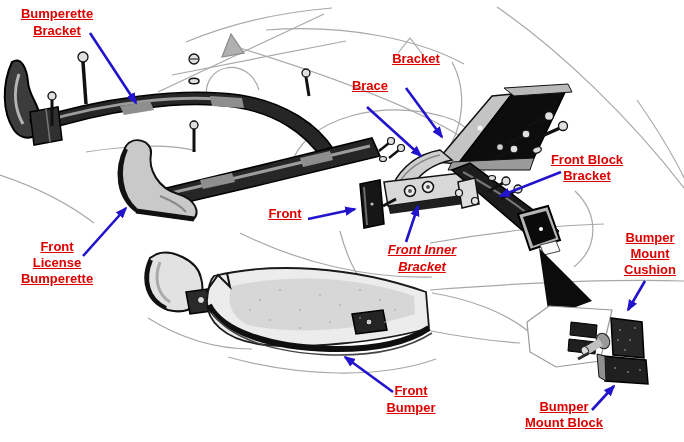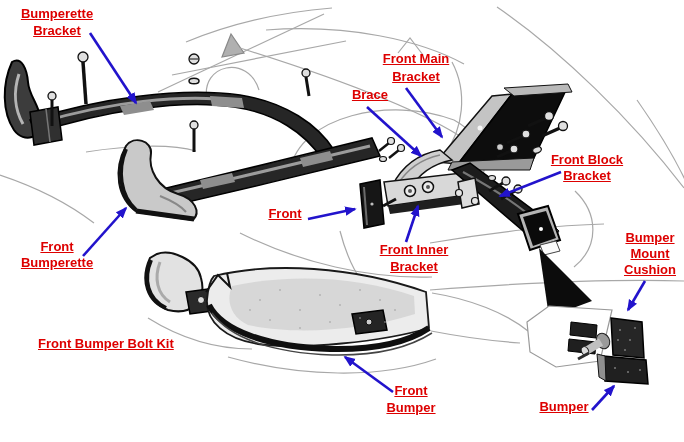--- a/index.html
+++ b/index.html
@@ -14,24 +14,24 @@
   }
   .lbl .ln{display:block;text-decoration:underline;}
   .lh14 .ln{line-height:14px;}
   .lh16 .ln{line-height:16px;}
   .lh17 .ln{line-height:17px;}
   .lh18 .ln{line-height:18px;}
   .lh19 .ln{line-height:19px;}
   .left{text-align:left;}
   #lbl-bumperette-bracket{left:7px;top:5px;width:100px;}
   #lbl-front-main-bracket{left:366px;top:50px;width:100px;}
-  #lbl-brace{left:347px;top:88px;width:46px;}
+  #lbl-brace{left:347px;top:79px;width:46px;}
   #lbl-front-outer-bracket{left:537px;top:152px;width:100px;}
   #lbl-front-bumper-seal{left:235px;top:204px;width:100px;}
-  #lbl-front-inner-bracket{left:364px;top:241px;width:100px;}
+  #lbl-front-inner-bracket{left:372px;top:241px;width:100px;font-style:italic;}
   #lbl-front-license-bumperette{left:7px;top:239px;width:100px;}
   #lbl-bumper-mount-cushion{left:601px;top:230px;width:98px;}
   #lbl-front-bumper-bolt-kit{left:38px;top:336px;}
   #lbl-front-bumperette-bolt-kit{left:38px;top:364px;}
   #lbl-front-bumper{left:361px;top:382px;width:100px;}
   #lbl-bumper-mount-block{left:514px;top:399px;width:100px;}
 </style>
 </head>
 <body>
 
@@ -237,21 +237,20 @@
       <line x1="592" y1="410" x2="614" y2="386" marker-end="url(#ah)"></line>
     </g>
   </svg>
 
   <div id="lbl-bumperette-bracket" class="lbl lh17">
     <span class="ln">Bumperette</span>
     <span class="ln">Bracket</span>
   </div>
 
   <div id="lbl-front-main-bracket" class="lbl lh18">
-    <span class="ln">Front Main</span>
     <span class="ln">Bracket</span>
   </div>
 
   <div id="lbl-brace" class="lbl lh14">
     <span class="ln">Brace</span>
   </div>
 
   <div id="lbl-front-outer-bracket" class="lbl lh16">
     <span class="ln">Front Block</span>
     <span class="ln">Bracket</span>
@@ -261,36 +260,35 @@
     <span class="ln">Front</span>
   </div>
 
   <div id="lbl-front-inner-bracket" class="lbl lh17">
     <span class="ln">Front Inner</span>
     <span class="ln">Bracket</span>
   </div>
 
   <div id="lbl-front-license-bumperette" class="lbl lh16">
     <span class="ln">Front</span>
+    <span class="ln">License</span>
     <span class="ln">Bumperette</span>
   </div>
 
   <div id="lbl-bumper-mount-cushion" class="lbl lh16">
     <span class="ln">Bumper</span>
     <span class="ln">Mount</span>
     <span class="ln">Cushion</span>
   </div>
 
-  <div id="lbl-front-bumper-bolt-kit" class="lbl lh16 left">
-    <span class="ln">Front Bumper Bolt Kit</span>
-  </div>
 
 
   <div id="lbl-front-bumper" class="lbl lh17">
     <span class="ln">Front</span>
     <span class="ln">Bumper</span>
   </div>
 
   <div id="lbl-bumper-mount-block" class="lbl lh16">
     <span class="ln">Bumper</span>
+    <span class="ln">Mount Block</span>
   </div>
 
 </div>
 
 </body></html>

